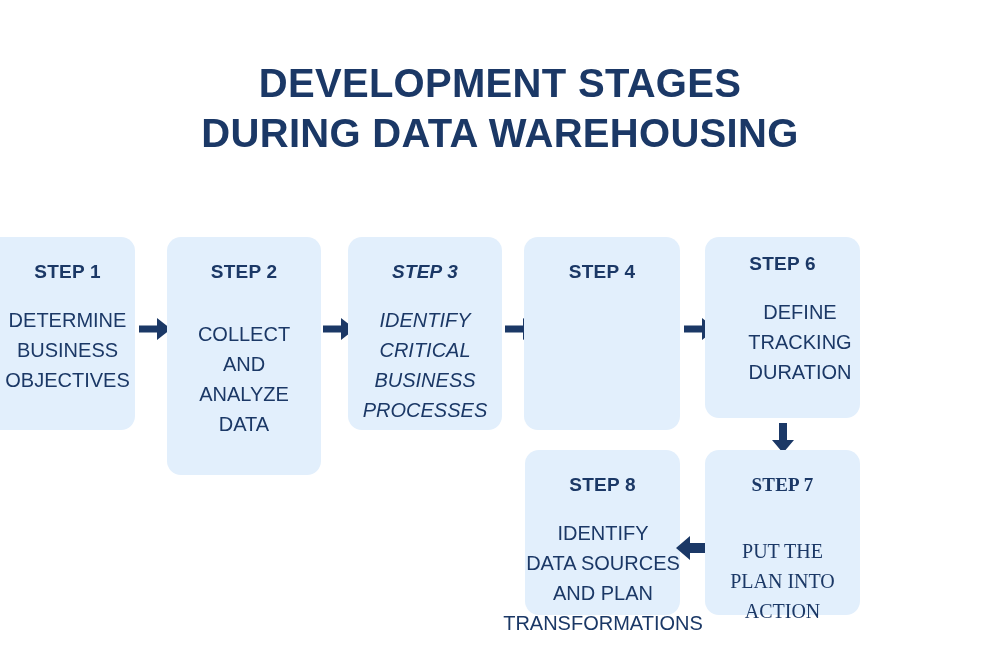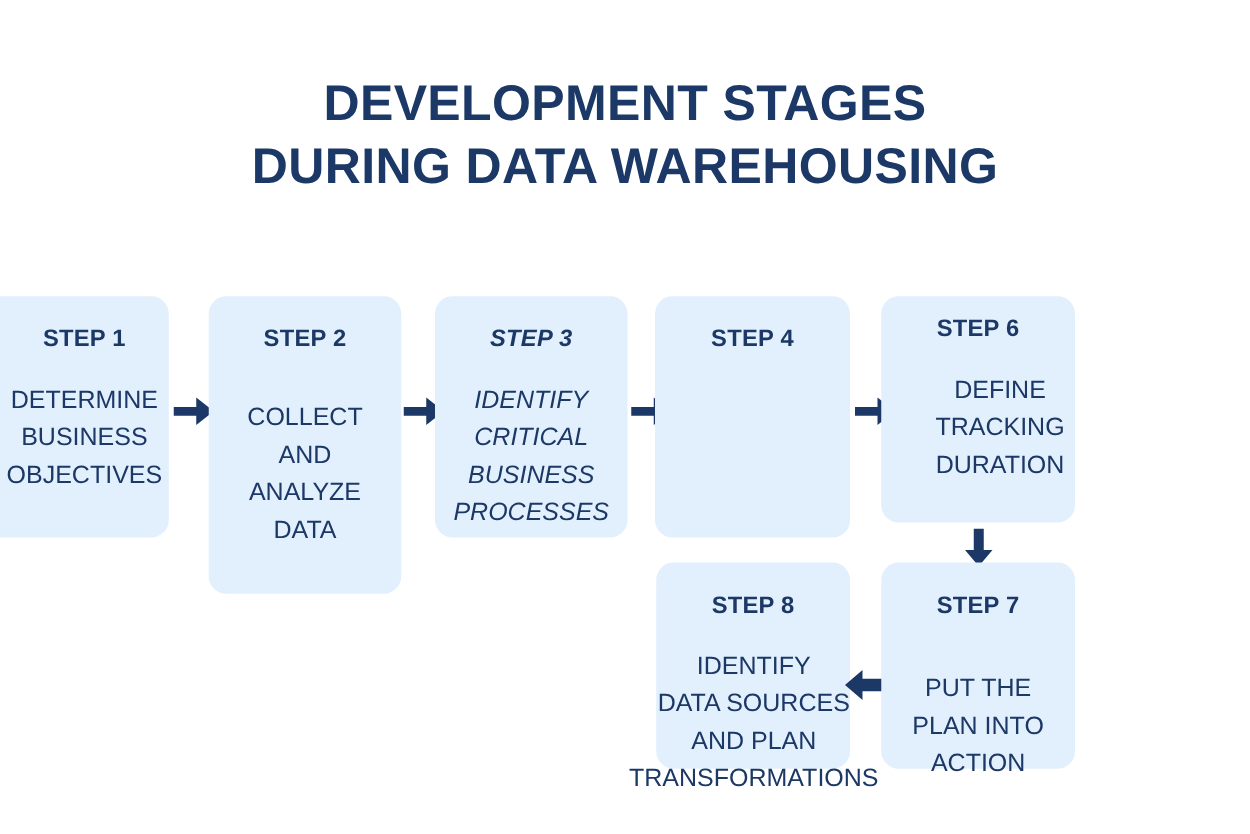--- a/index.html
+++ b/index.html
@@ -103,20 +103,21 @@
   }
   #box-5 .step-text {
     margin-top: 22px;
     width: 240px;
     margin-left: -42px;
   }
 
   #box-7 {
     left: 705px; top: 450px; width: 155px; height: 165px;
     padding-top: 24px;
+    font-family: Liberation Serif, serif;
   }
   #box-7 .step-text { margin-top: 40px; }
 
   
   .arrow {
     position: absolute;
   }
   .arrow svg { display: block; }
 
   #arrow-1-2 { left: 138px; top: 312px; }

